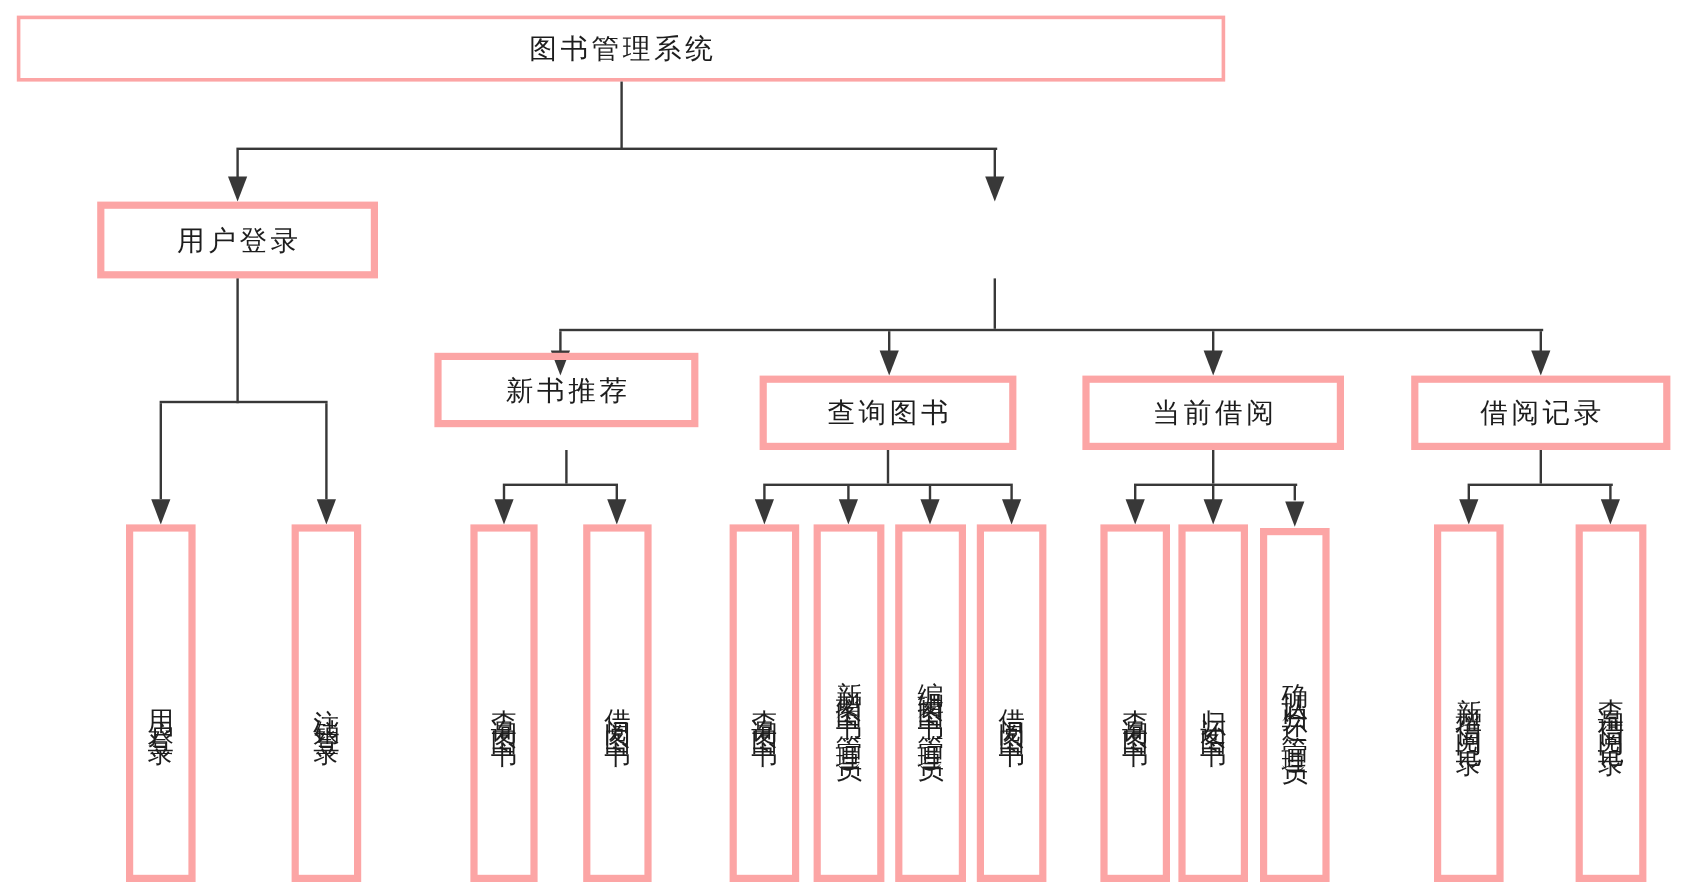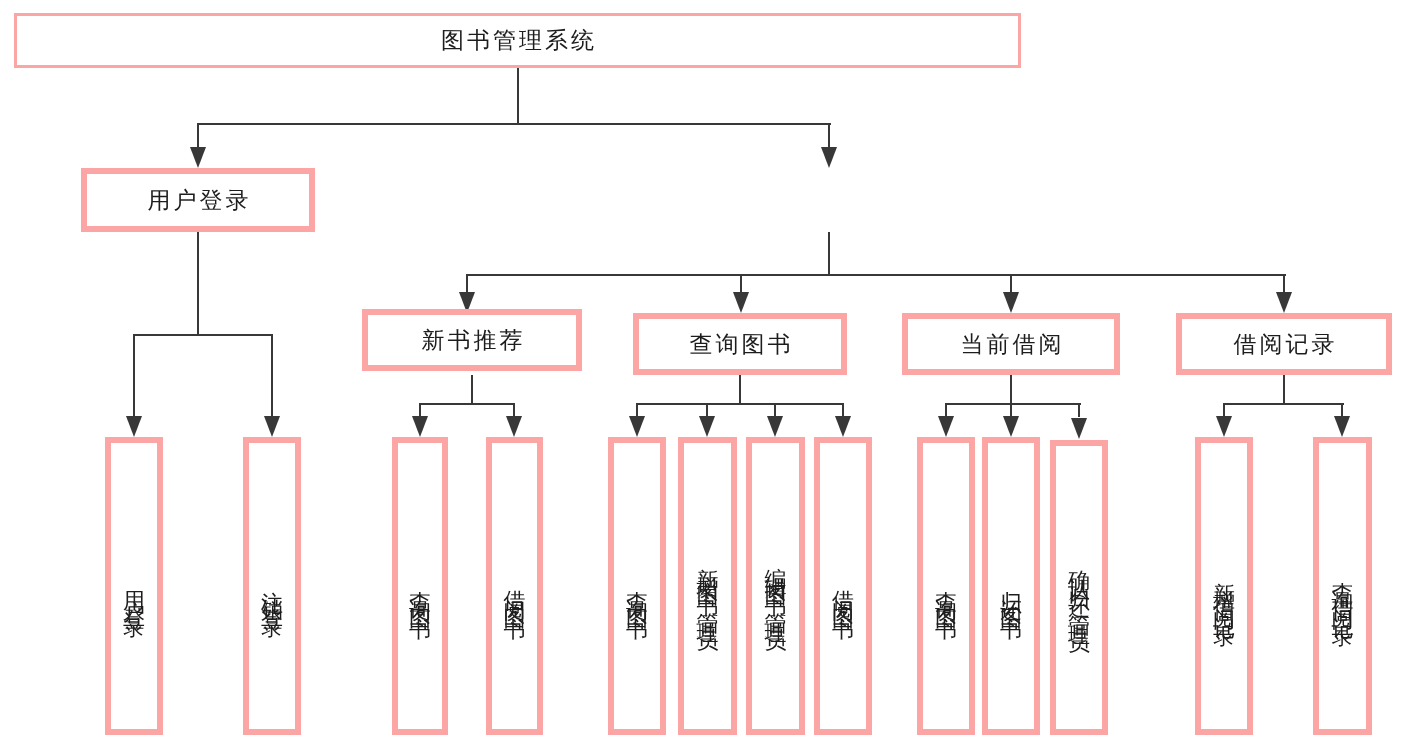--- a/index.html
+++ b/index.html
@@ -57,21 +57,21 @@
   <div class="line" style="left:466px;top:274px;width:820px;height:2px"></div>
   <div class="line" style="left:466px;top:276px;width:2px;height:17px"></div>
   <div class="arrow" style="left:459px;top:292px"></div>
   <div class="line" style="left:740px;top:276px;width:2px;height:17px"></div>
   <div class="arrow" style="left:733px;top:292px"></div>
   <div class="line" style="left:1010px;top:276px;width:2px;height:17px"></div>
   <div class="arrow" style="left:1003px;top:292px"></div>
   <div class="line" style="left:1283px;top:276px;width:2px;height:17px"></div>
   <div class="arrow" style="left:1276px;top:292px"></div>
 
-  <div class="node h" style="left:362px;top:309px;width:220px;height:62px">
+  <div class="node h" style="left:362px;top:294px;width:220px;height:62px">
     <span>新书推荐</span>
   </div>
   <div class="node h" style="left:633px;top:313px;width:214px;height:62px">
     <span>查询图书</span>
   </div>
   <div class="node h" style="left:902px;top:313px;width:218px;height:62px">
     <span>当前借阅</span>
   </div>
   <div class="node h" style="left:1176px;top:313px;width:216px;height:62px">
     <span>借阅记录</span>

